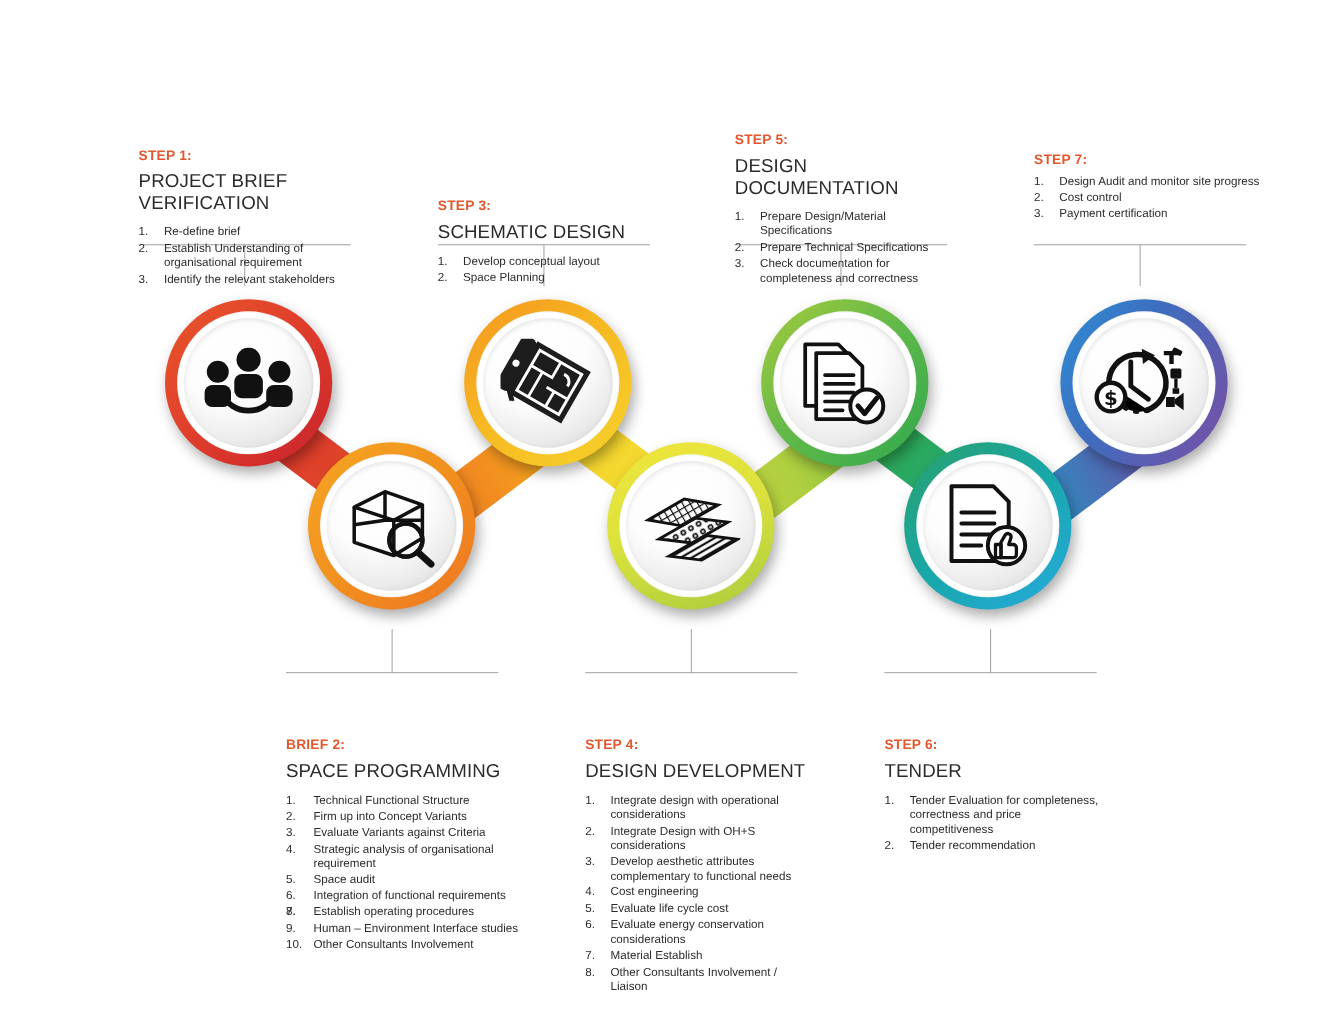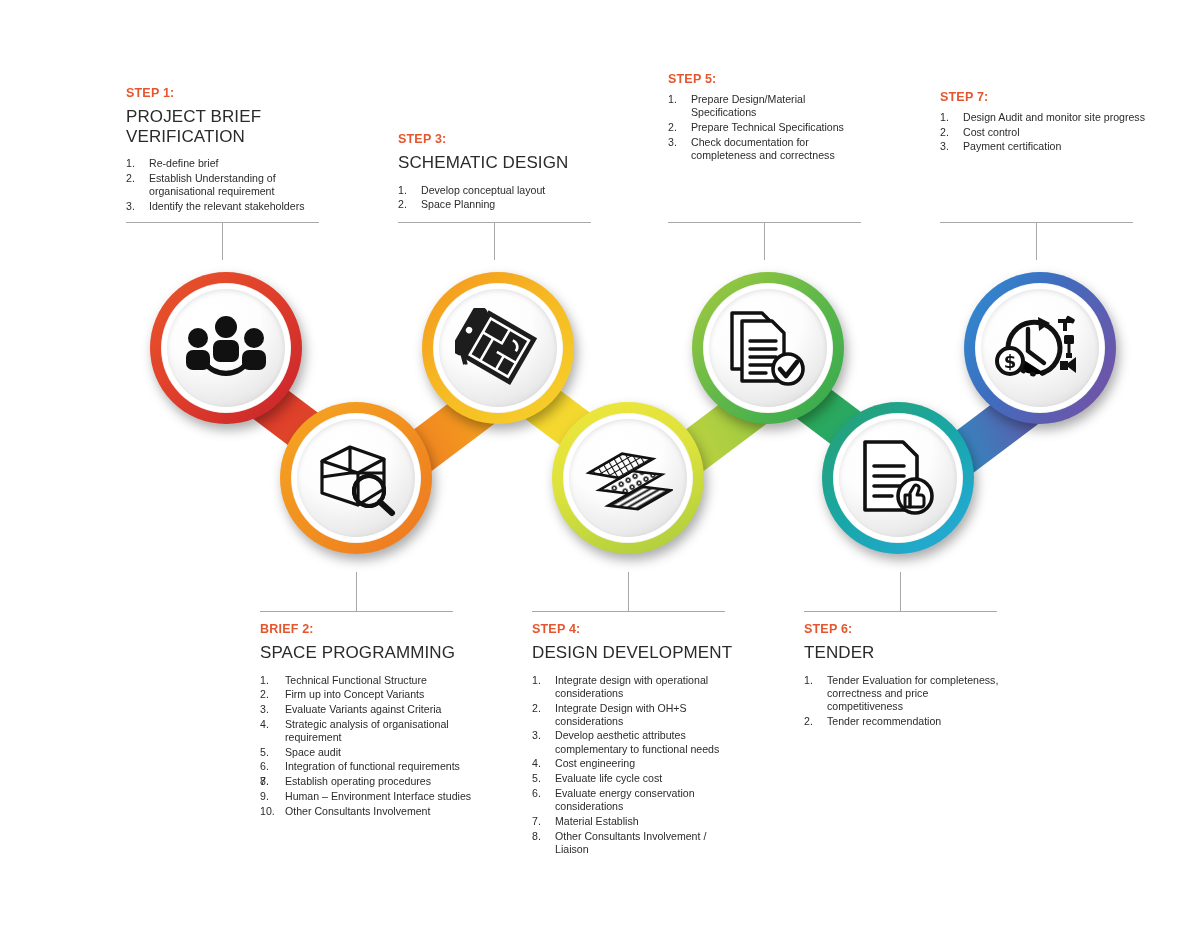--- a/index.html
+++ b/index.html
@@ -6,21 +6,21 @@
   * { box-sizing: border-box; margin: 0; padding: 0; }
   html, body {
     width: 1200px; height: 925px;
     background: #ffffff;
     font-family: "Liberation Sans", sans-serif;
     overflow: hidden;
   }
   #stage { position: relative; width: 1200px; height: 925px; }
 
   
-  .block { position: absolute; }
+  .block { position: absolute; margin-top: 48px; }
   .step-label {
     font-size: 12.5px; font-weight: 700; letter-spacing: .2px;
     color: #E4572E; margin-bottom: 7px;
   }
   .step-title {
     font-size: 17px; font-weight: 400; color: #2b2b2b;
     line-height: 1.15; letter-spacing: .1px; margin-bottom: 11px;
   }
   ol.items {
     list-style: none; font-size: 10.6px; color: #2b2b2b;
@@ -315,20 +315,24 @@
       <div>SCHEMATIC DESIGN</div>
     </div>
     <ol class="items">
       <li><span class="num">1.</span><span>Develop conceptual layout</span></li>
       <li><span class="num">2.</span><span>Space Planning</span></li>
     </ol>
   </div>
 
   <div class="block" style="left:668px; top:72px; width:200px;">
     <div class="step-label">STEP 5:</div>
+    <div class="step-title">
+      <div>DESIGN</div>
+      <div>DOCUMENTATION</div>
+    </div>
     <ol class="items">
       <li><span class="num">1.</span><span>Prepare Design/Material Specifications</span></li>
       <li><span class="num">2.</span><span>Prepare Technical Specifications</span></li>
       <li><span class="num">3.</span><span>Check documentation for completeness and correctness</span></li>
     </ol>
   </div>
 
   <div class="block" style="left:940px; top:90px; width:205px;">
     <div class="step-label">STEP 7:</div>
     <ol class="items">

